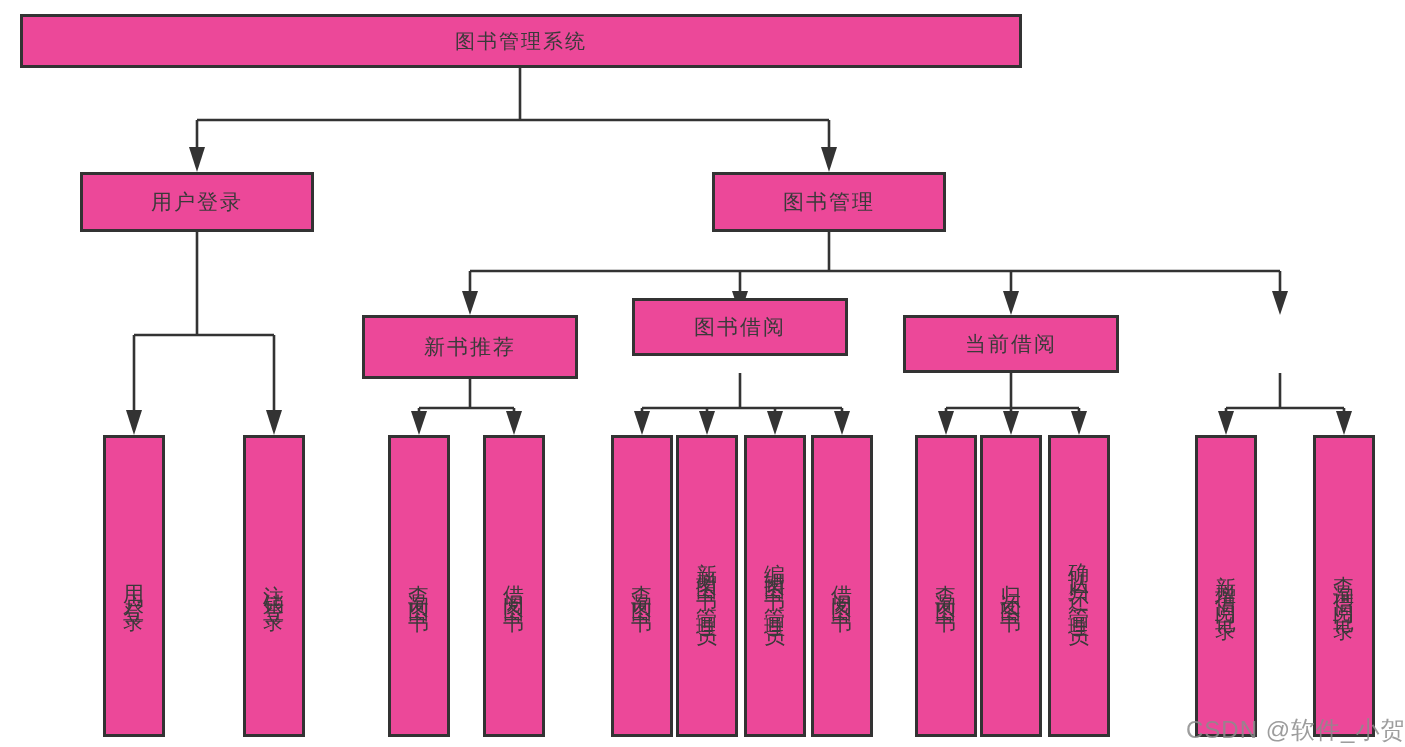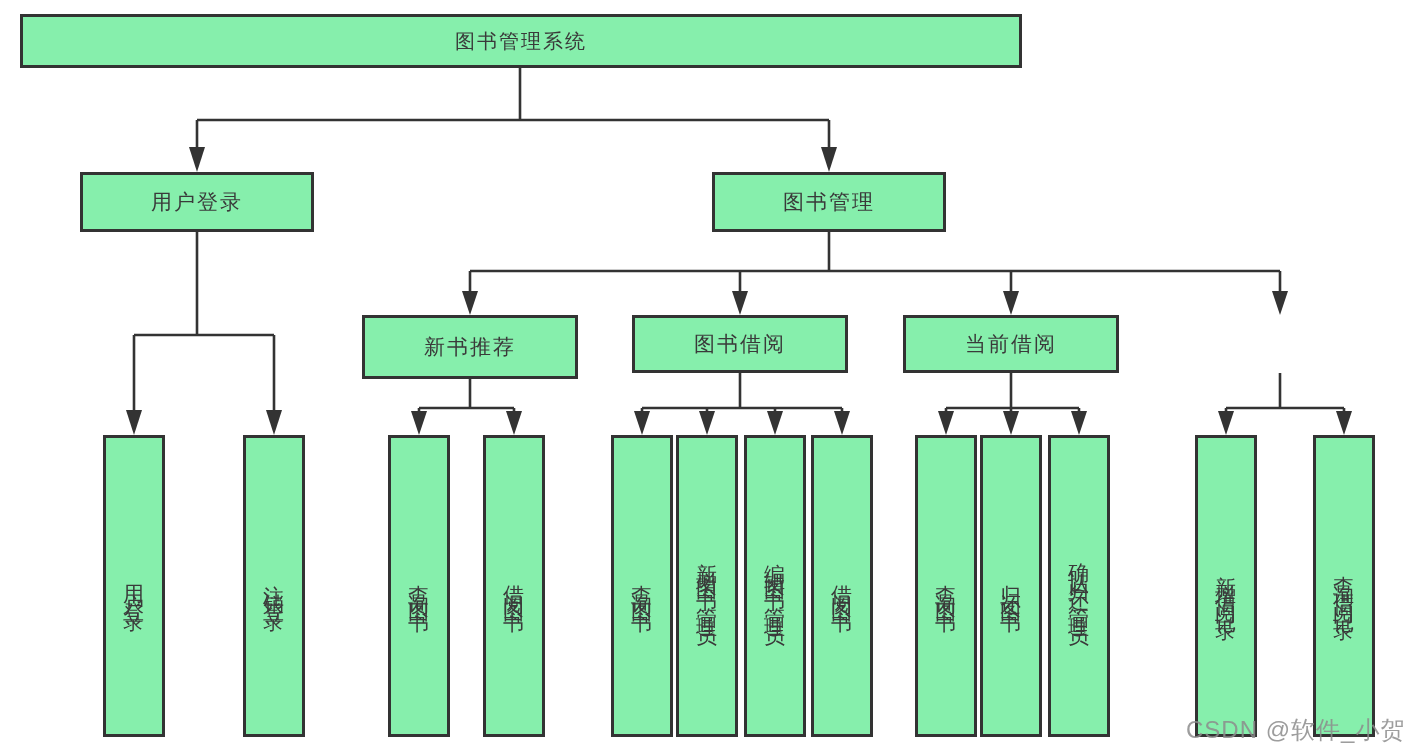--- a/index.html
+++ b/index.html
@@ -17,21 +17,21 @@
   }
   #connectors {
     position: absolute;
     left: 0; top: 0;
     width: 1405px; height: 747px;
     pointer-events: none;
   }
   .node {
     position: absolute;
     box-sizing: border-box;
-    background: #86efac;
+    background: #ec4899;
     border: 3px solid #333333;
     display: flex;
     align-items: center;
     justify-content: center;
     color: #3a3a3a;
     font-size: 21px;
     letter-spacing: 2px;
     white-space: nowrap;
     z-index: 2;
   }
@@ -129,21 +129,21 @@
       <polygon points="1336,411 1352,411 1344,435"></polygon>
     </g>
   </svg>
 
   <div class="node" style="left:20px; top:14px; width:1002px; height:54px; font-size:20px;">图书管理系统</div>
 
   <div class="node" style="left:80px; top:172px; width:234px; height:60px;">用户登录</div>
   <div class="node" style="left:712px; top:172px; width:234px; height:60px;">图书管理</div>
 
   <div class="node" style="left:362px; top:315px; width:216px; height:64px;">新书推荐</div>
-  <div class="node" style="left:632px; top:315px; width:216px; height:58px;">图书借阅</div>
+  <div class="node" style="left:632px; top:298px; width:216px; height:58px;">图书借阅</div>
   <div class="node" style="left:903px; top:315px; width:216px; height:58px;">当前借阅</div>
 
   <div class="node leaf" style="left:103px; top:435px; width:62px; height:302px;">用户登录</div>
   <div class="node leaf" style="left:243px; top:435px; width:62px; height:302px;">注销登录</div>
 
   <div class="node leaf" style="left:388px; top:435px; width:62px; height:302px;">查询图书</div>
   <div class="node leaf" style="left:483px; top:435px; width:62px; height:302px;">借阅图书</div>
 
   <div class="node leaf" style="left:611px; top:435px; width:62px; height:302px;">查询图书</div>
   <div class="node leaf" style="left:676px; top:435px; width:62px; height:302px;">新增图书（管理员）</div>

